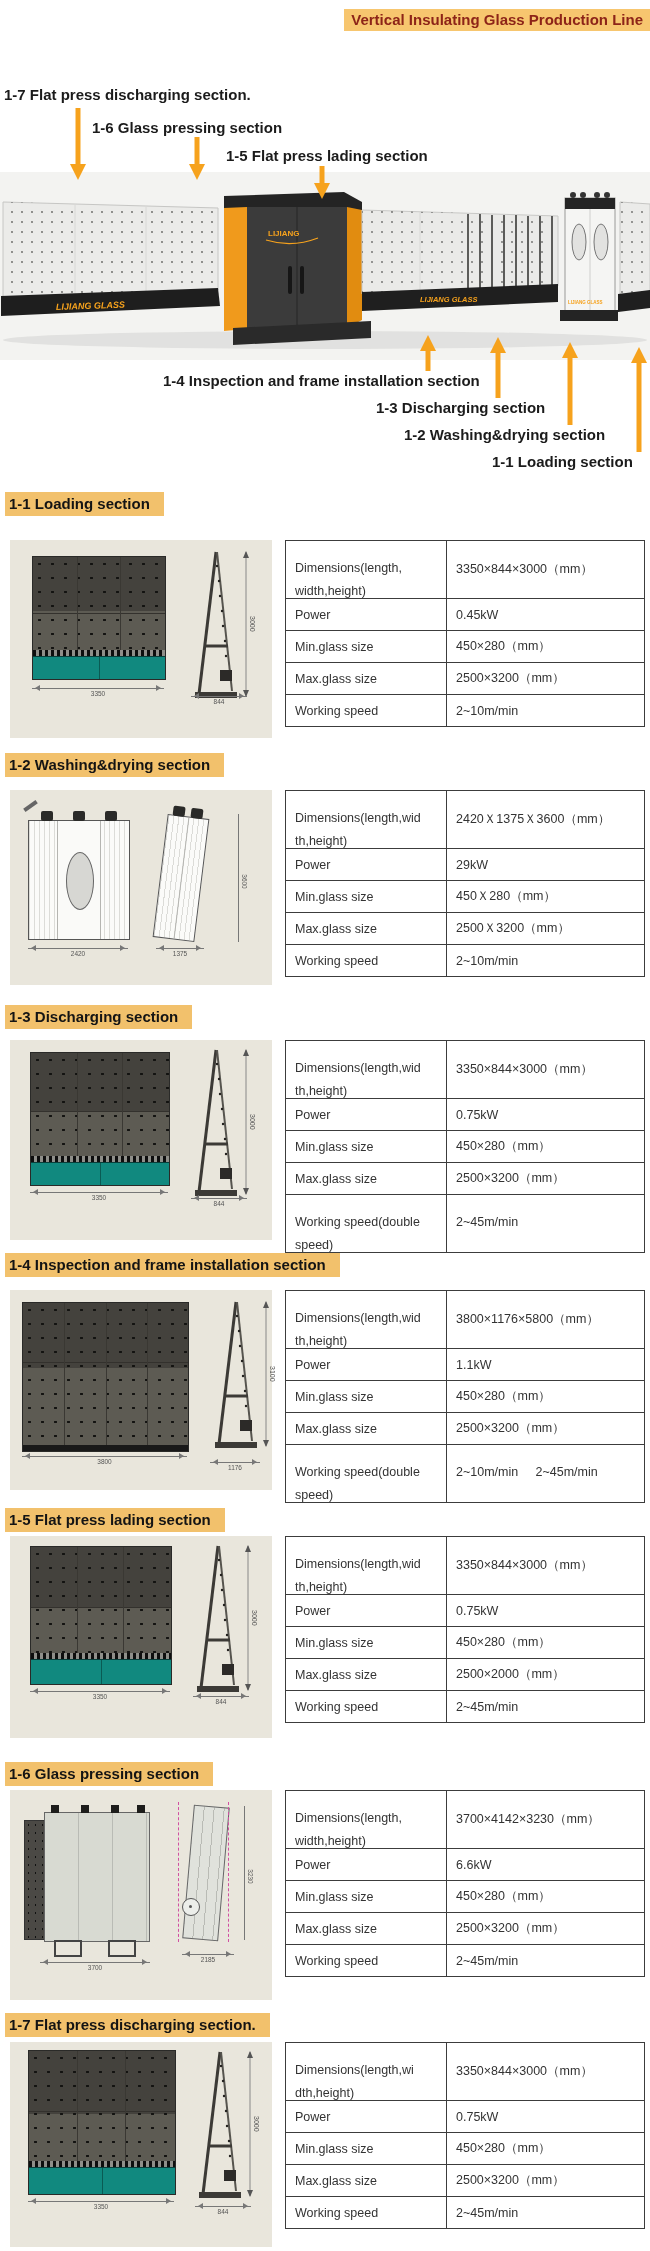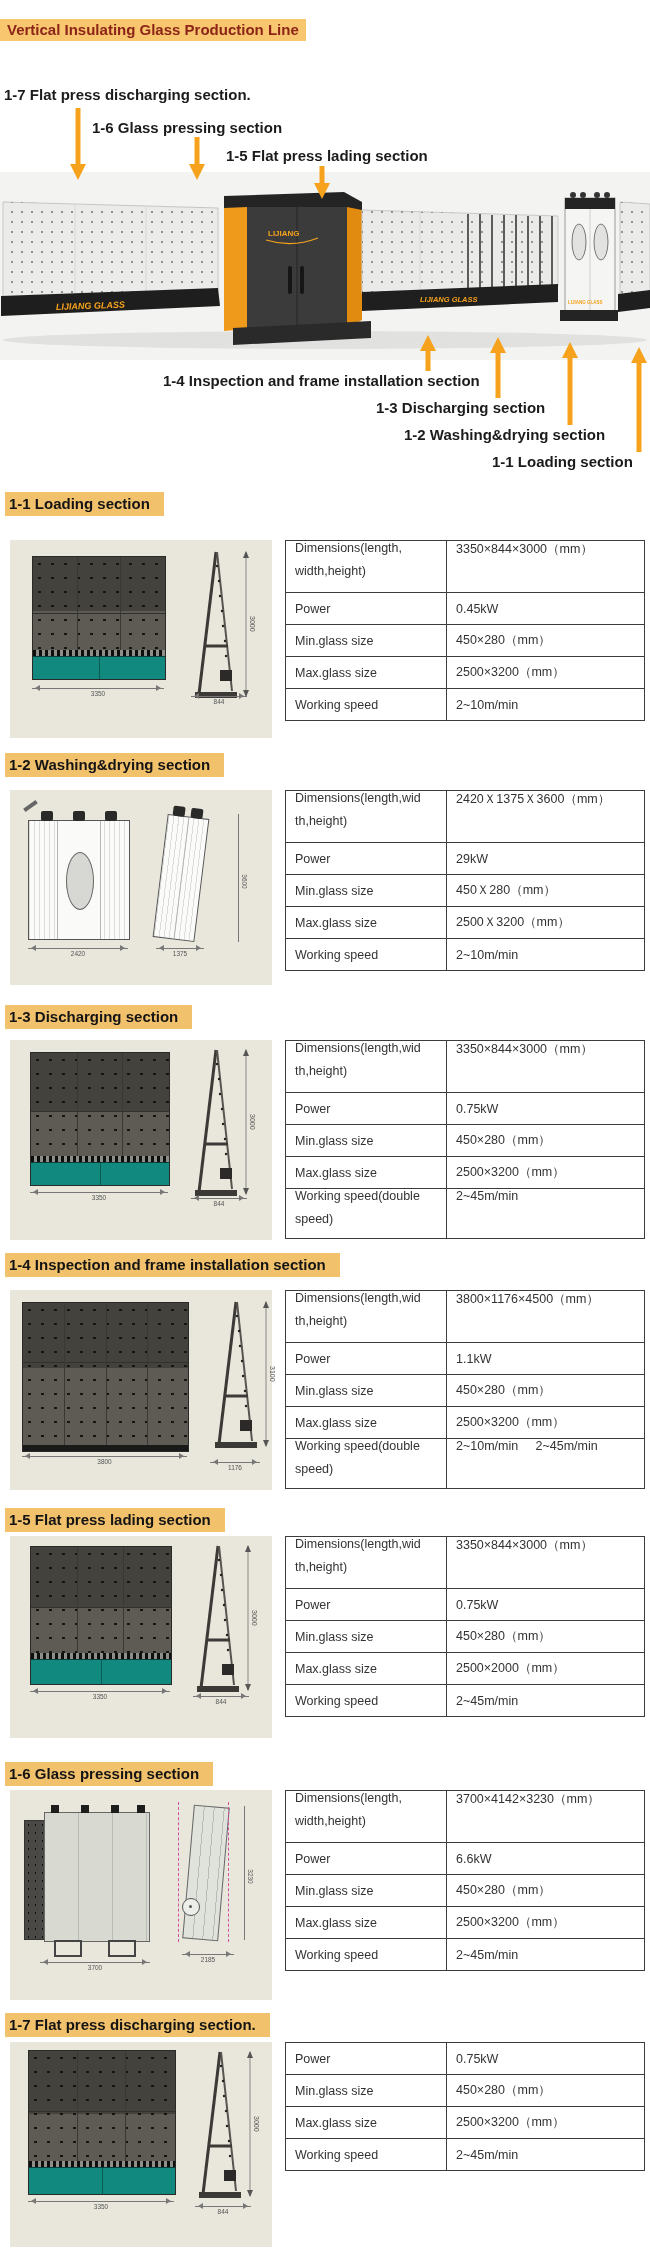--- a/index.html
+++ b/index.html
@@ -1,18 +1,18 @@
 <!DOCTYPE html>
 <html><head>
 <meta charset="utf-8">
 <style>
   html,body{margin:0;padding:0;background:#fff}
   .page{position:relative;width:650px;height:2251px;background:#fff;font-family:"Liberation Sans",sans-serif;overflow:hidden}
   .band{position:absolute;left:0;top:172px;width:650px;height:188px;background:#f3f3f1}
-  .title{position:absolute;top:19px;left:0;width:100%;text-align:left}
+  .title{position:absolute;top:9px;left:0;width:100%;text-align:right}
   .title span{display:inline-block;background:#f7c66f;color:#8d2418;font-weight:bold;font-size:15px;padding:2px 7px 3px}
   .dlab{position:absolute;font-weight:bold;font-size:15px;color:#1b1b1b;white-space:nowrap}
   .machine{position:absolute;left:0;top:180px}
   .annot{position:absolute;left:0;top:90px}
   .sec-h{position:absolute;left:5px}
   .sec-h span{display:inline-block;background:#f2c16c;color:#141414;font-weight:bold;font-size:15px;padding:3px 14px 4px 4px}
   .draw{position:absolute;left:10px;width:262px;background:#e9e6dc}
   .rackF{position:absolute;border:1px solid #2a2a28;background-color:#56544e;
     background-image:radial-gradient(circle,#121210 1.1px,rgba(0,0,0,0) 1.4px),linear-gradient(180deg,#44423d 0%,#44423d 44%,#5d5b53 44%,#5d5b53 100%);
     background-size:13px 14px,100% 100%}
@@ -48,21 +48,21 @@
   .fan{position:absolute;width:16px;height:16px;border-radius:50%;border:1px solid #555;background:#eceeea}
   .fan::after{content:"";position:absolute;left:6px;top:6px;width:3px;height:3px;border-radius:50%;background:#555}
   .mag{position:absolute;width:0;border-left:1px dashed #d14fa2}
   .spec{position:absolute;left:285px;width:360px;border-collapse:collapse;background:#fff}
   .spec td{border:1px solid #3c3c3c;font-size:12.5px;color:#333;padding:0 9px;vertical-align:middle}
   .spec td.lab{width:142px}
   .spec .lab span{display:block}
   .r-one{height:32px}
   .r-dim{height:52px}
   .r-dbl{height:50px}
-  .r-dim td,.r-dbl td{vertical-align:top;padding-top:0}
+  .r-dim td,.r-dbl td{vertical-align:top;padding-top:20px}
   .r-dim .l2,.r-dbl .l2{margin-top:9px}
 </style>
 </head>
 <body>
 
 <div class="page">
 
   <div class="band"></div>
 
   <div class="title">
@@ -396,21 +396,21 @@
         <span>1176</span>
       </div>
   </div>
   <table class="spec" style="top:1290px">
       <tbody>
     <tr class="r-dim">
           <td class="lab">
             <span>Dimensions(length,wid</span>
             <span class="l2">th,height)</span>
           </td>
-          <td class="val">3800×1176×4500（mm）</td>
+          <td class="val">3800×1176×5800（mm）</td>
         </tr>
     <tr class="r-one">
           <td class="lab">
             <span>Power</span>
           </td>
           <td class="val">1.1kW</td>
         </tr>
     <tr class="r-one">
           <td class="lab">
             <span>Min.glass size</span>
@@ -597,20 +597,27 @@
       <polygon points="57,12 63,12 60,5" fill="#555"></polygon>
         <polygon points="57,144 63,144 60,151" fill="#555"></polygon>
       <text x="64" y="70" font-size="7" fill="#555" transform="rotate(90 64 70)">3000</text>
     </svg>
     <div class="dimH" style="left:185px;top:164px;width:56px">
         <span>844</span>
       </div>
   </div>
   <table class="spec" style="top:2042px">
       <tbody>
+    <tr class="r-dim">
+          <td class="lab">
+            <span>Dimensions(length,wi</span>
+            <span class="l2">dth,height)</span>
+          </td>
+          <td class="val">3350×844×3000（mm）</td>
+        </tr>
     <tr class="r-one">
           <td class="lab">
             <span>Power</span>
           </td>
           <td class="val">0.75kW</td>
         </tr>
     <tr class="r-one">
           <td class="lab">
             <span>Min.glass size</span>
           </td>

